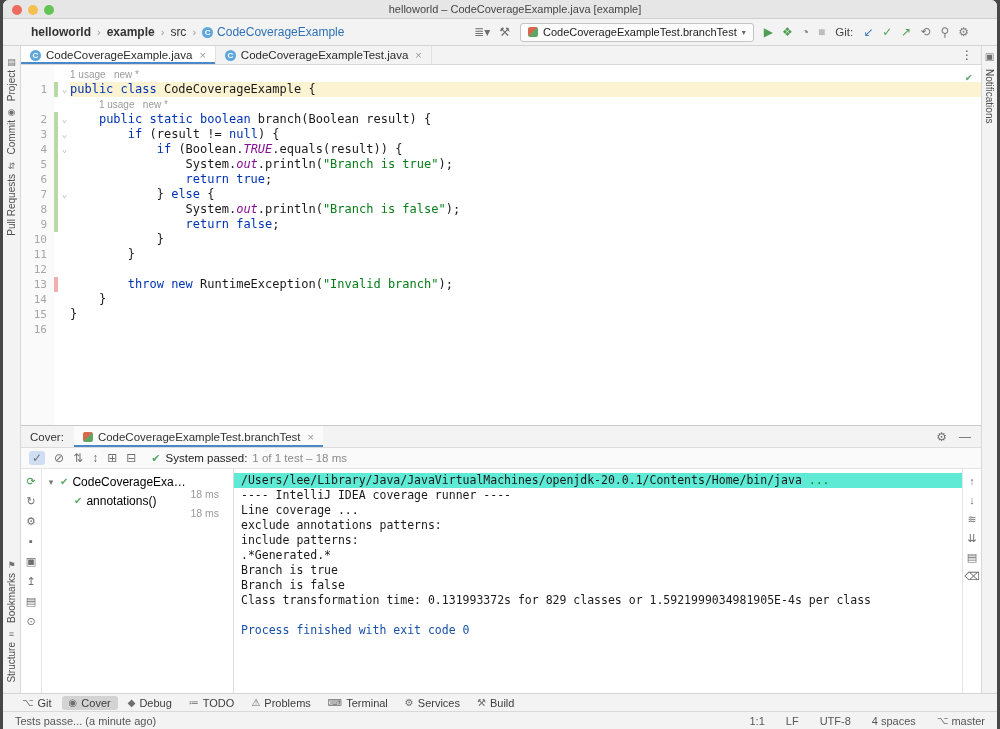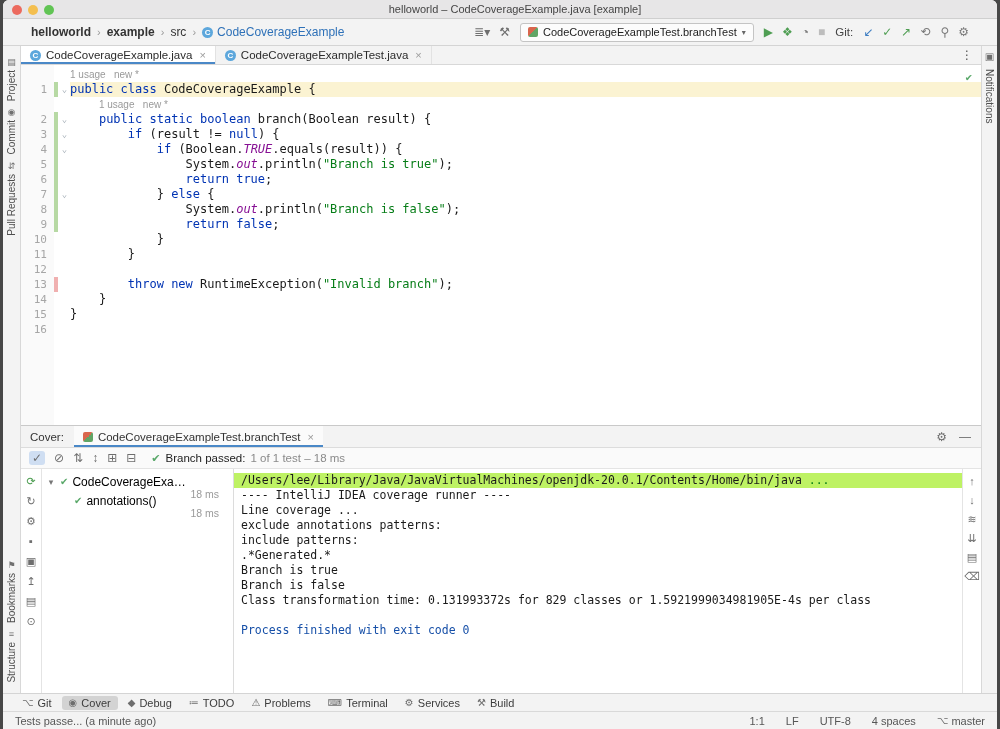--- a/index.html
+++ b/index.html
@@ -83,21 +83,21 @@
   .cover-left-toolbar{flex:none;width:21px;border-right:1px solid #e4e4e4;display:flex;flex-direction:column;align-items:center;gap:9px;padding-top:7px;}
   .cover-left-toolbar .gicon{font-size:11px;}
   .tree{flex:none;width:192px;border-right:1px solid #dcdcdc;padding-top:3px;font-size:12px;overflow:hidden;}
   .tree-row{display:flex;align-items:center;height:19px;gap:4px;}
   .chev{width:10px;color:#777;font-size:9px;text-align:center;flex:none;}
   .tcheck{color:#59a869;font-size:10px;flex:none;}
   .tlabel{white-space:nowrap;overflow:hidden;text-overflow:ellipsis;}
   .ttime{margin-left:auto;color:#9a9a9a;font-size:10.5px;padding-right:14px;flex:none;margin-top:24px;}
   .console{flex:1;min-width:0;font-family:"DejaVu Sans Mono","Liberation Mono",monospace;font-size:11.5px;line-height:15px;padding-top:4px;overflow:hidden;color:#1a1a1a;}
   .cline{white-space:pre;padding-left:7px;min-height:15px;}
-  .cline.cmd{background:#bef264;}
+  .cline.cmd{background:#5eead4;}
   .cline .tail{color:#067d17;}
   .cline.sys{color:#1750a8;}
   .console-right{flex:none;width:19px;border-left:1px solid #e4e4e4;display:flex;flex-direction:column;align-items:center;gap:8px;padding-top:7px;}
   .console-right .gicon{font-size:11px;}
 
   
   .twbar{flex:none;height:18px;background:#f3f3f3;border-top:1px solid #d4d4d4;display:flex;align-items:center;gap:3px;padding-left:12px;font-size:11px;color:#3c3c3c;}
   .tw{display:flex;align-items:center;gap:4px;padding:1px 7px;border-radius:3px;}
   .tw.active{background:#d3d3d3;}
   .twicon{font-size:10px;color:#6e6e6e;}
@@ -350,21 +350,21 @@
           <div class="iconrow">
               <span class="gicon act">✓</span>
               <span class="gicon">⊘</span>
               <span class="gicon">⇅</span>
               <span class="gicon">↕</span>
               <span class="gicon">⊞</span>
               <span class="gicon">⊟</span>
             </div>
           <div class="cov-status">
             <span class="cov-check">✔</span>
-            <span class="cov-label">Branch passed:</span>
+            <span class="cov-label">System passed:</span>
             <span class="cov-detail">1 of 1 test – 18 ms</span>
           </div>
         </div>
         <div class="cover-body">
           <div class="cover-left-toolbar">
               <span class="gicon" style="color: rgb(79, 158, 83);">⟳</span>
               <span class="gicon">↻</span>
               <span class="gicon">⚙</span>
               <span class="gicon">▪</span>
               <span class="gicon">▣</span>

